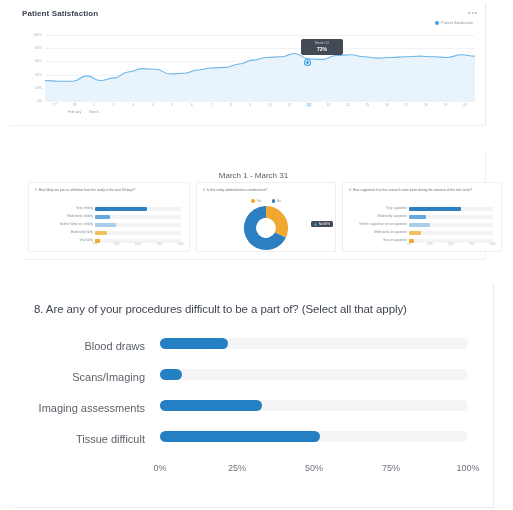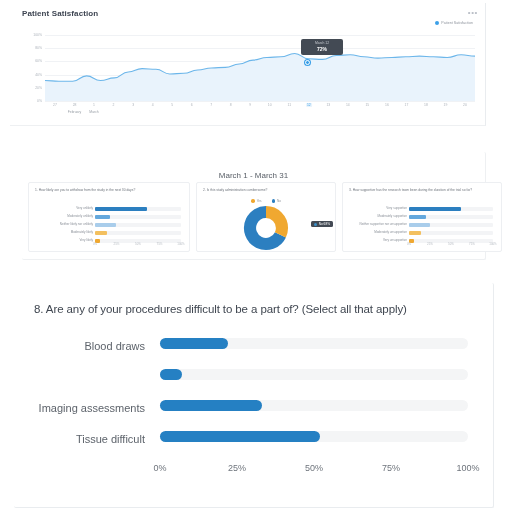--- a/index.html
+++ b/index.html
@@ -354,20 +354,21 @@
 <div id="big-card">
   <div id="big-title">8. Are any of your procedures difficult to be a part of? (Select all that apply)</div>
   <div id="big-rows">
       <div class="brow">
         <div class="blab">Blood draws</div>
         <div class="btrack" style="background: rgb(244, 245, 246);">
           <div class="bfill" style="width: 22%; background: rgb(37, 128, 195);"></div>
         </div>
       </div>
       <div class="brow">
+        <div class="blab">Scans/Imaging</div>
         <div class="btrack" style="background: rgb(244, 245, 246);">
           <div class="bfill" style="width: 7%; background: rgb(37, 128, 195);"></div>
         </div>
       </div>
       <div class="brow">
         <div class="blab">Imaging assessments</div>
         <div class="btrack" style="background: rgb(244, 245, 246);">
           <div class="bfill" style="width: 33%; background: rgb(37, 128, 195);"></div>
         </div>
       </div>

